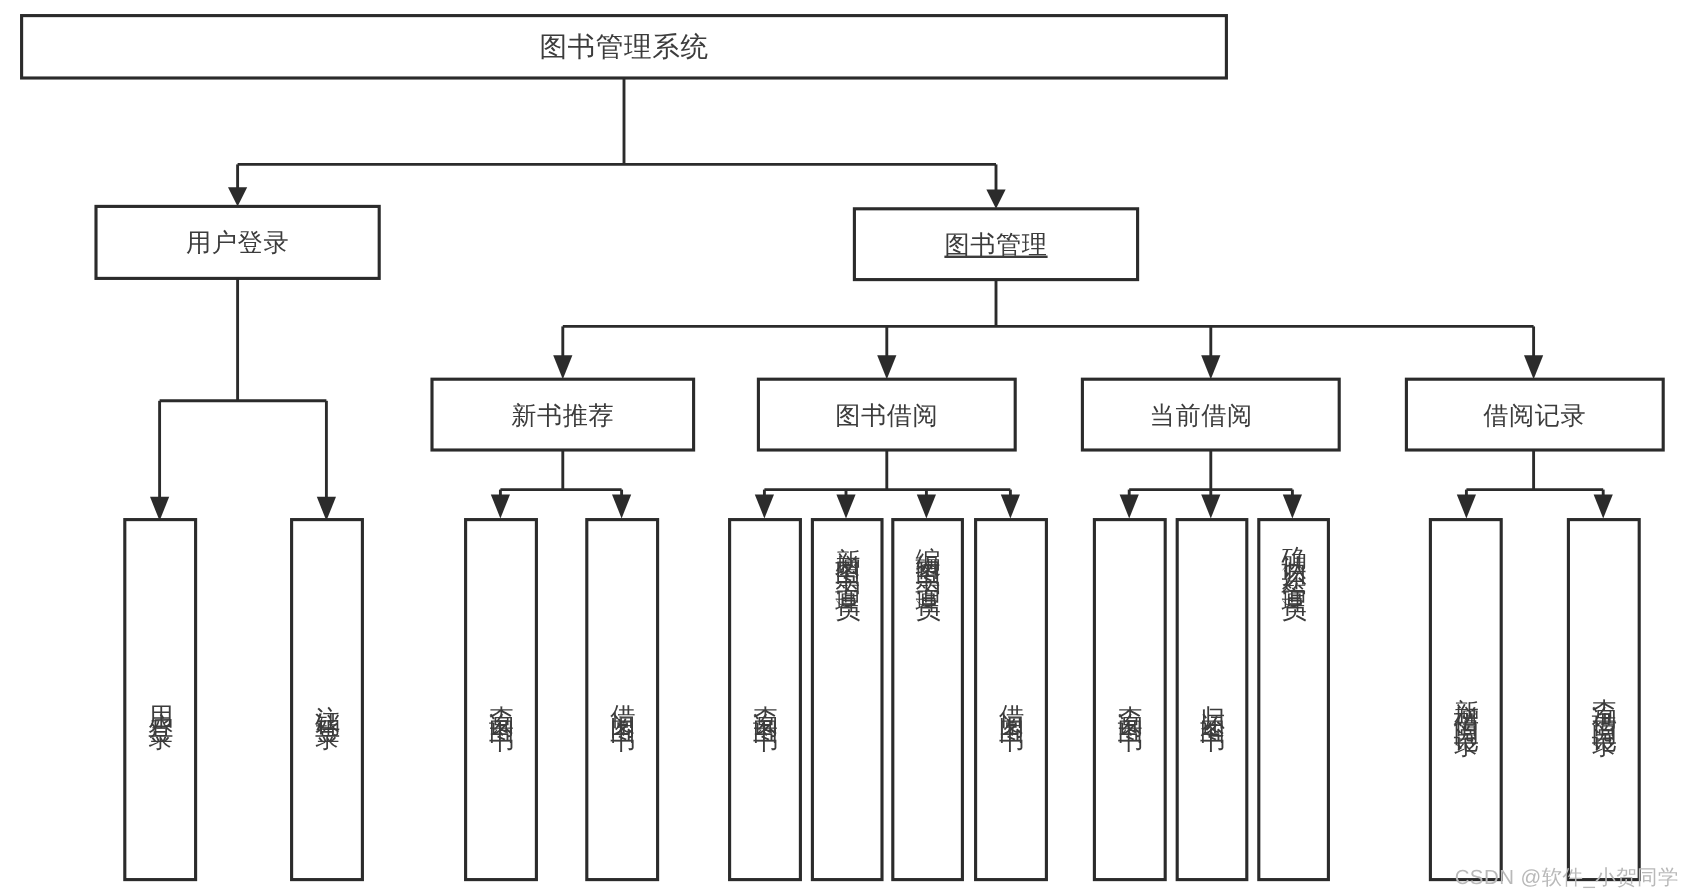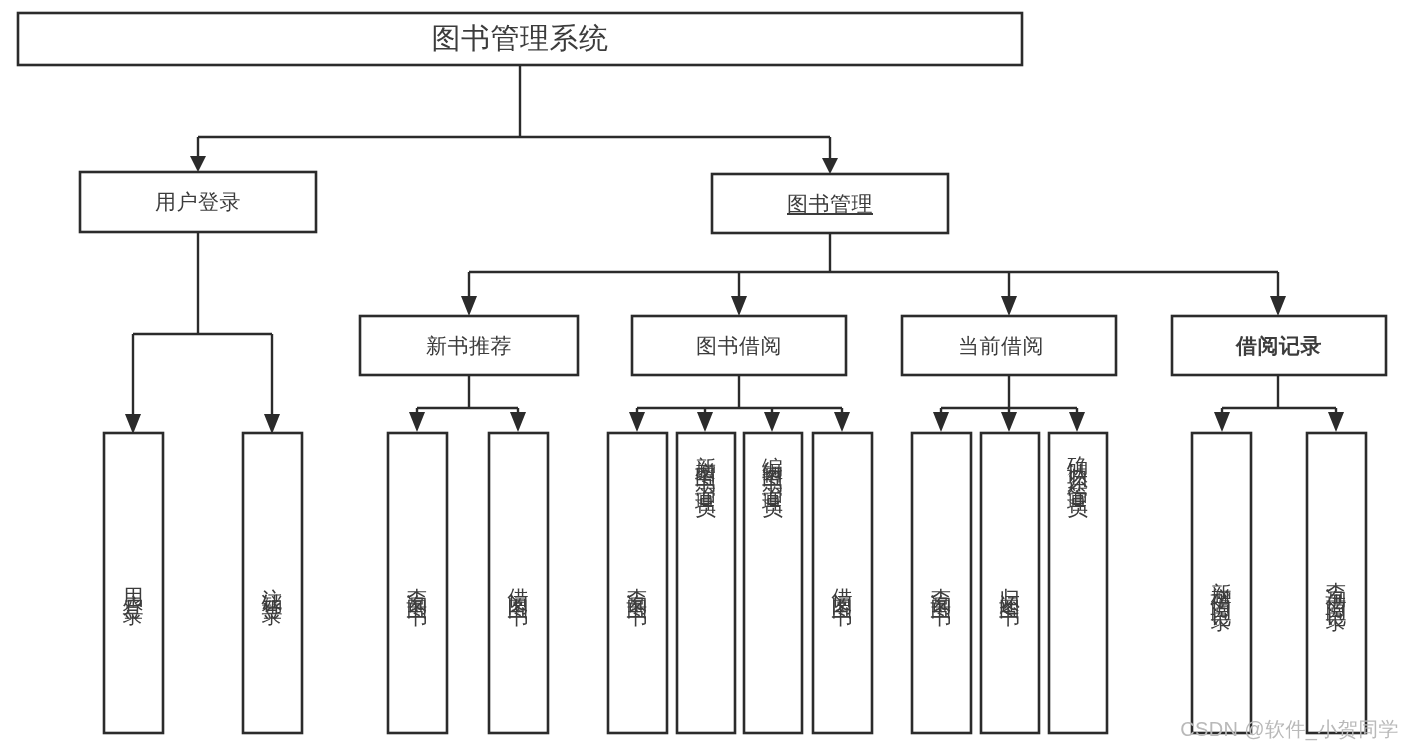--- a/index.html
+++ b/index.html
@@ -12,32 +12,32 @@
   svg#diagram{position:absolute;left:0;top:0;width:1405px;height:747px;}
   .boxrect{fill:#ffffff;stroke:#2b2b2b;stroke-width:2.6;}
   .conn{stroke:#2b2b2b;stroke-width:2.4;fill:none;}
   .arrowhead{fill:#2b2b2b;stroke:none;}
   .hlabel{
     position:absolute;
     display:flex;align-items:center;justify-content:center;
     color:#3c3c3c;font-size:21px;letter-spacing:.5px;
     white-space:nowrap;user-select:none;
   }
-  .hlabel.big{font-size:29px;}
+  .hlabel.big{font-size:23px;}
   .vlabel{
     position:absolute;
     display:flex;align-items:center;justify-content:center;
     color:#3c3c3c;font-size:21px;
     writing-mode:vertical-rl;text-orientation:upright;
     letter-spacing:6px;line-height:1;user-select:none;
     text-align:center;
   }
   .watermark{
     position:absolute;right:6px;bottom:4px;
-    color:#b9b9b9;font-size:20px;letter-spacing:.4px;
+    color:#b9b9b9;font-size:17px;letter-spacing:.4px;
     user-select:none;white-space:nowrap;
   }
 </style>
 </head>
 <body>
 
 <div id="stage">
 
   <svg id="diagram" viewBox="0 0 1405 747">
     <defs></defs>
@@ -136,21 +136,21 @@
   </svg>
 
   <div class="hlabel big" style="left:18px;top:13px;width:1004px;height:52px;">图书管理系统</div>
 
   <div class="hlabel" style="left:80px;top:172px;width:236px;height:60px;">用户登录</div>
   <div class="hlabel" style="left:712px;top:174px;width:236px;height:59px;text-decoration:underline;">图书管理</div>
 
   <div class="hlabel" style="left:360px;top:316px;width:218px;height:59px;">新书推荐</div>
   <div class="hlabel" style="left:632px;top:316px;width:214px;height:59px;">图书借阅</div>
   <div class="hlabel" style="left:902px;top:316px;width:198px;height:59px;">当前借阅</div>
-  <div class="hlabel" style="left:1172px;top:316px;width:214px;height:59px;font-weight:bold;">借阅记录</div>
+  <div class="hlabel" style="left:1172px;top:316px;width:214px;height:59px;">借阅记录</div>
 
   <div class="vlabel" style="left:104px;top:433px;width:59px;height:300px;">用户登录</div>
   <div class="vlabel" style="left:243px;top:433px;width:59px;height:300px;">注销登录</div>
 
   <div class="vlabel" style="left:388px;top:433px;width:59px;height:300px;">查询图书</div>
   <div class="vlabel" style="left:489px;top:433px;width:59px;height:300px;">借阅图书</div>
 
   <div class="vlabel" style="left:608px;top:433px;width:59px;height:300px;">查询图书</div>
   <div class="vlabel" style="left:677px;top:433px;width:58px;height:300px;justify-content:flex-start;padding-top:6px;box-sizing:border-box;">新增图书（管理员）</div>
   <div class="vlabel" style="left:744px;top:433px;width:58px;height:300px;justify-content:flex-start;padding-top:6px;box-sizing:border-box;">编辑图书（管理员）</div>

